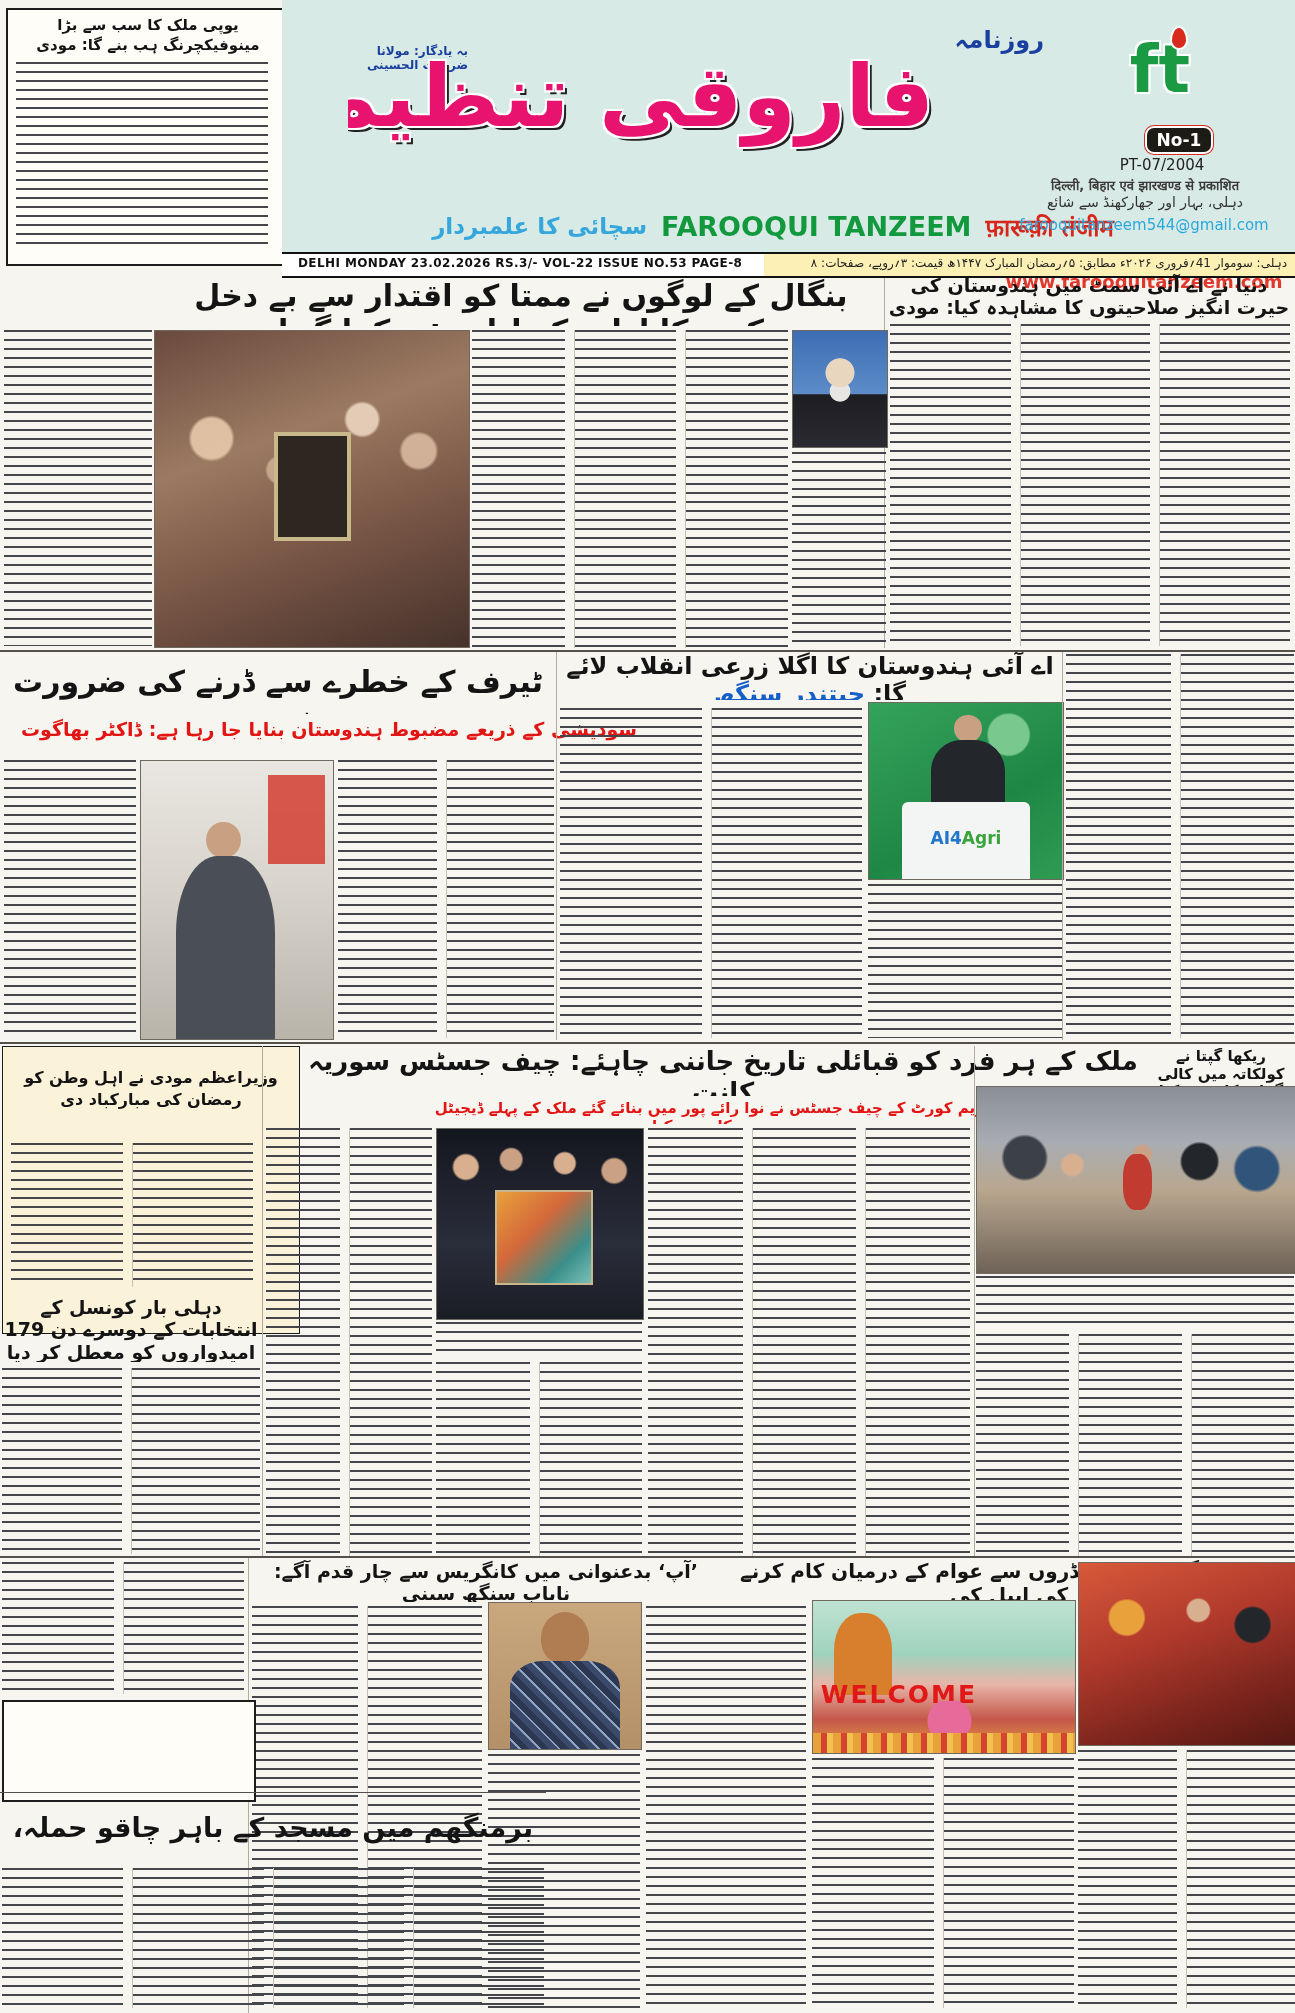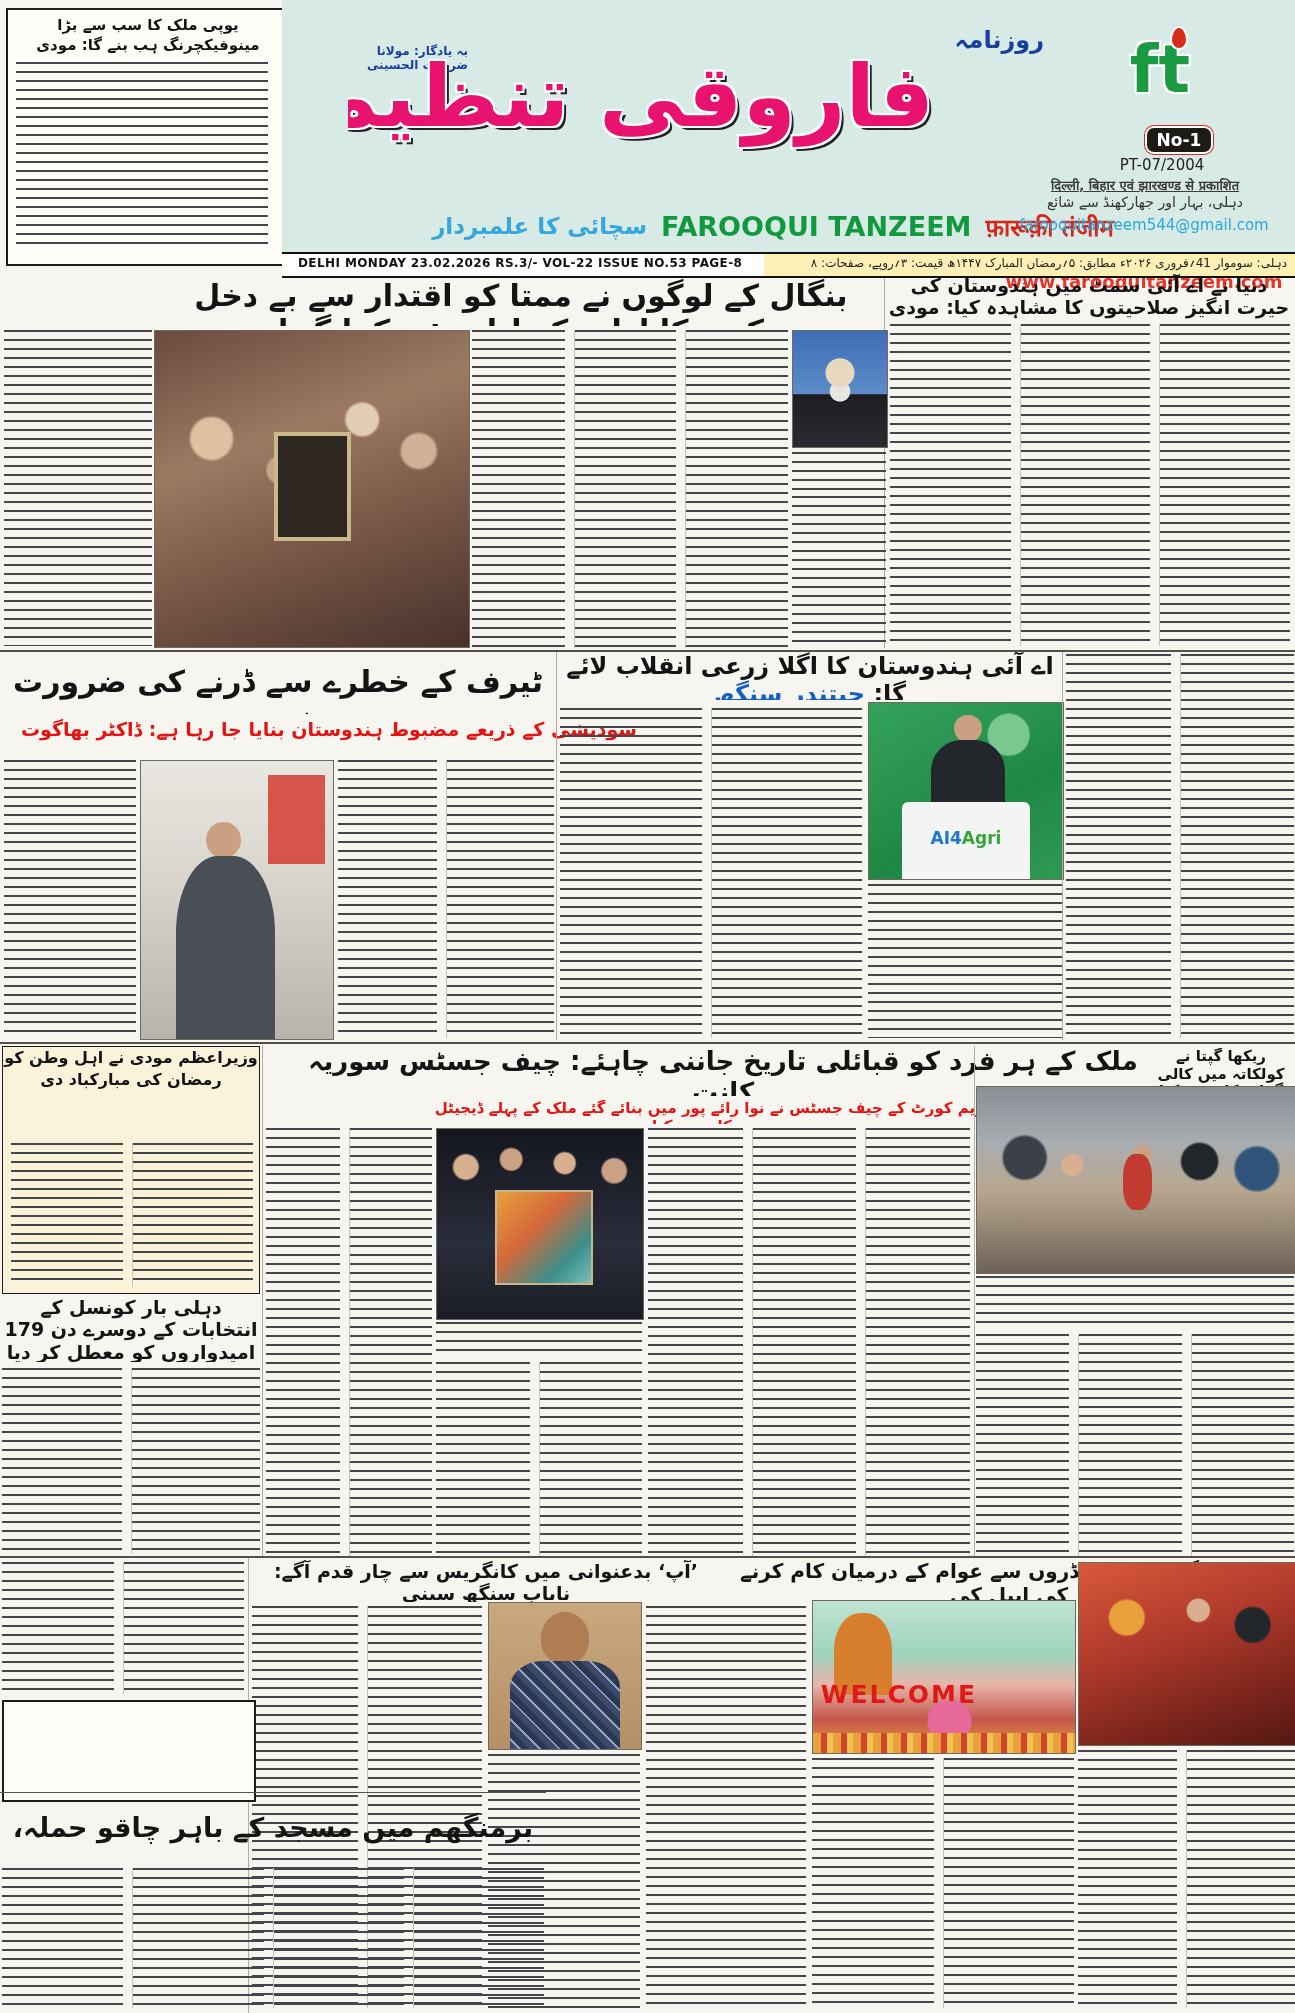--- a/index.html
+++ b/index.html
@@ -64,21 +64,21 @@
     <span style="color:#13993d;font-size:27px;font-weight:700;">FAROOQUI TANZEEM</span>
     <span style="color:#d9261c;font-size:24px;font-weight:700;">फ़ारूक़ी तंजीम</span>
   </div>
 
   <div class="ftlogo">
     <div class="mono">ft</div>
     <div class="flame"></div>
   </div>
   <div class="no1">No-1</div>
   <div class="abs" style="left:1102px;top:156px;width:120px;text-align:center;font-size:15px;color:#222;">PT-07/2004</div>
-  <div class="abs" style="left:1000px;top:176px;width:290px;text-align:center;font-size:13px;font-weight:700;color:#3a3a3a;text-decoration:underline;">दिल्ली, बिहार एवं झारखण्ड से प्रकाशित</div>
+  <div class="abs" style="left:1000px;top:176px;width:290px;text-align:center;font-size:13px;font-weight:700;color:#3a3a3a;">दिल्ली, बिहार एवं झारखण्ड से प्रकाशित</div>
   <div class="abs rtl" style="left:1000px;top:194px;width:290px;text-align:center;font-size:14px;color:#333;">دہلی، بہار اور جھارکھنڈ سے شائع</div>
   <div class="abs" style="left:994px;top:216px;width:300px;text-align:center;font-size:15px;color:#2aa8dc;">farooquitanzeem544@gmail.com</div>
   <div class="abs" style="left:994px;top:234px;width:300px;text-align:center;font-size:18px;font-weight:700;color:#e0382c;margin-top:37px;">www.farooquitanzeem.com</div>
 
   <div id="dateline">
     <div class="en">DELHI MONDAY    23.02.2026 RS.3/-   VOL-22    ISSUE NO.53    PAGE-8</div>
     <div class="ur">دہلی: سوموار 41؍فروری ۲۰۲۶ء مطابق: ۵؍رمضان المبارک ۱۴۴۷ھ      قیمت: ۳؍روپے،   صفحات: ۸</div>
   </div>
 
   <div class="hl" style="left:158px;top:278px;width:726px;height:48px;font-size:30px;">بنگال کے لوگوں نے ممتا کو اقتدار سے بے دخل کرنے کا ارادہ کر لیا ہے: ریکھا گپتا</div>
@@ -171,21 +171,21 @@
 
   <div class="vsep" style="left:556px;top:652px;height:388px;"></div>
   <div class="vsep" style="left:1062px;top:652px;height:388px;"></div>
   <div class="cols" style="left:1066px;top:654px;width:228px;height:384px;">
       <div class="sim-col"></div>
       <div class="sim-col"></div>
     </div>
 
   <div class="hsep" style="left:0;top:1042px;width:1295px;"></div>
 
-  <div class="boxed" style="left:2px;top:1046px;width:256px;height:246px;background:#fbf2da;border-width:1px;padding:0;">
+  <div class="boxed" style="left:2px;top:1046px;width:256px;height:246px;background:#fbf2da;border-width:1px;padding:20px;">
     <div class="hl" style="position:static;font-size:16px;line-height:1.35;">وزیراعظم مودی نے اہل وطن کو رمضان کی مبارکباد دی</div>
     <div class="cols" style="left:8px;top:96px;width:242px;height:144px;">
         <div class="sim-col"></div>
         <div class="sim-col"></div>
       </div>
   </div>
 
   <div class="hl" style="left:2px;top:1296px;width:258px;height:66px;font-size:19px;">دہلی بار کونسل کے انتخابات کے دوسرے دن 179 امیدواروں کو معطل کر دیا گیا</div>
   <div class="cols" style="left:2px;top:1368px;width:258px;height:186px;">
       <div class="sim-col"></div>

